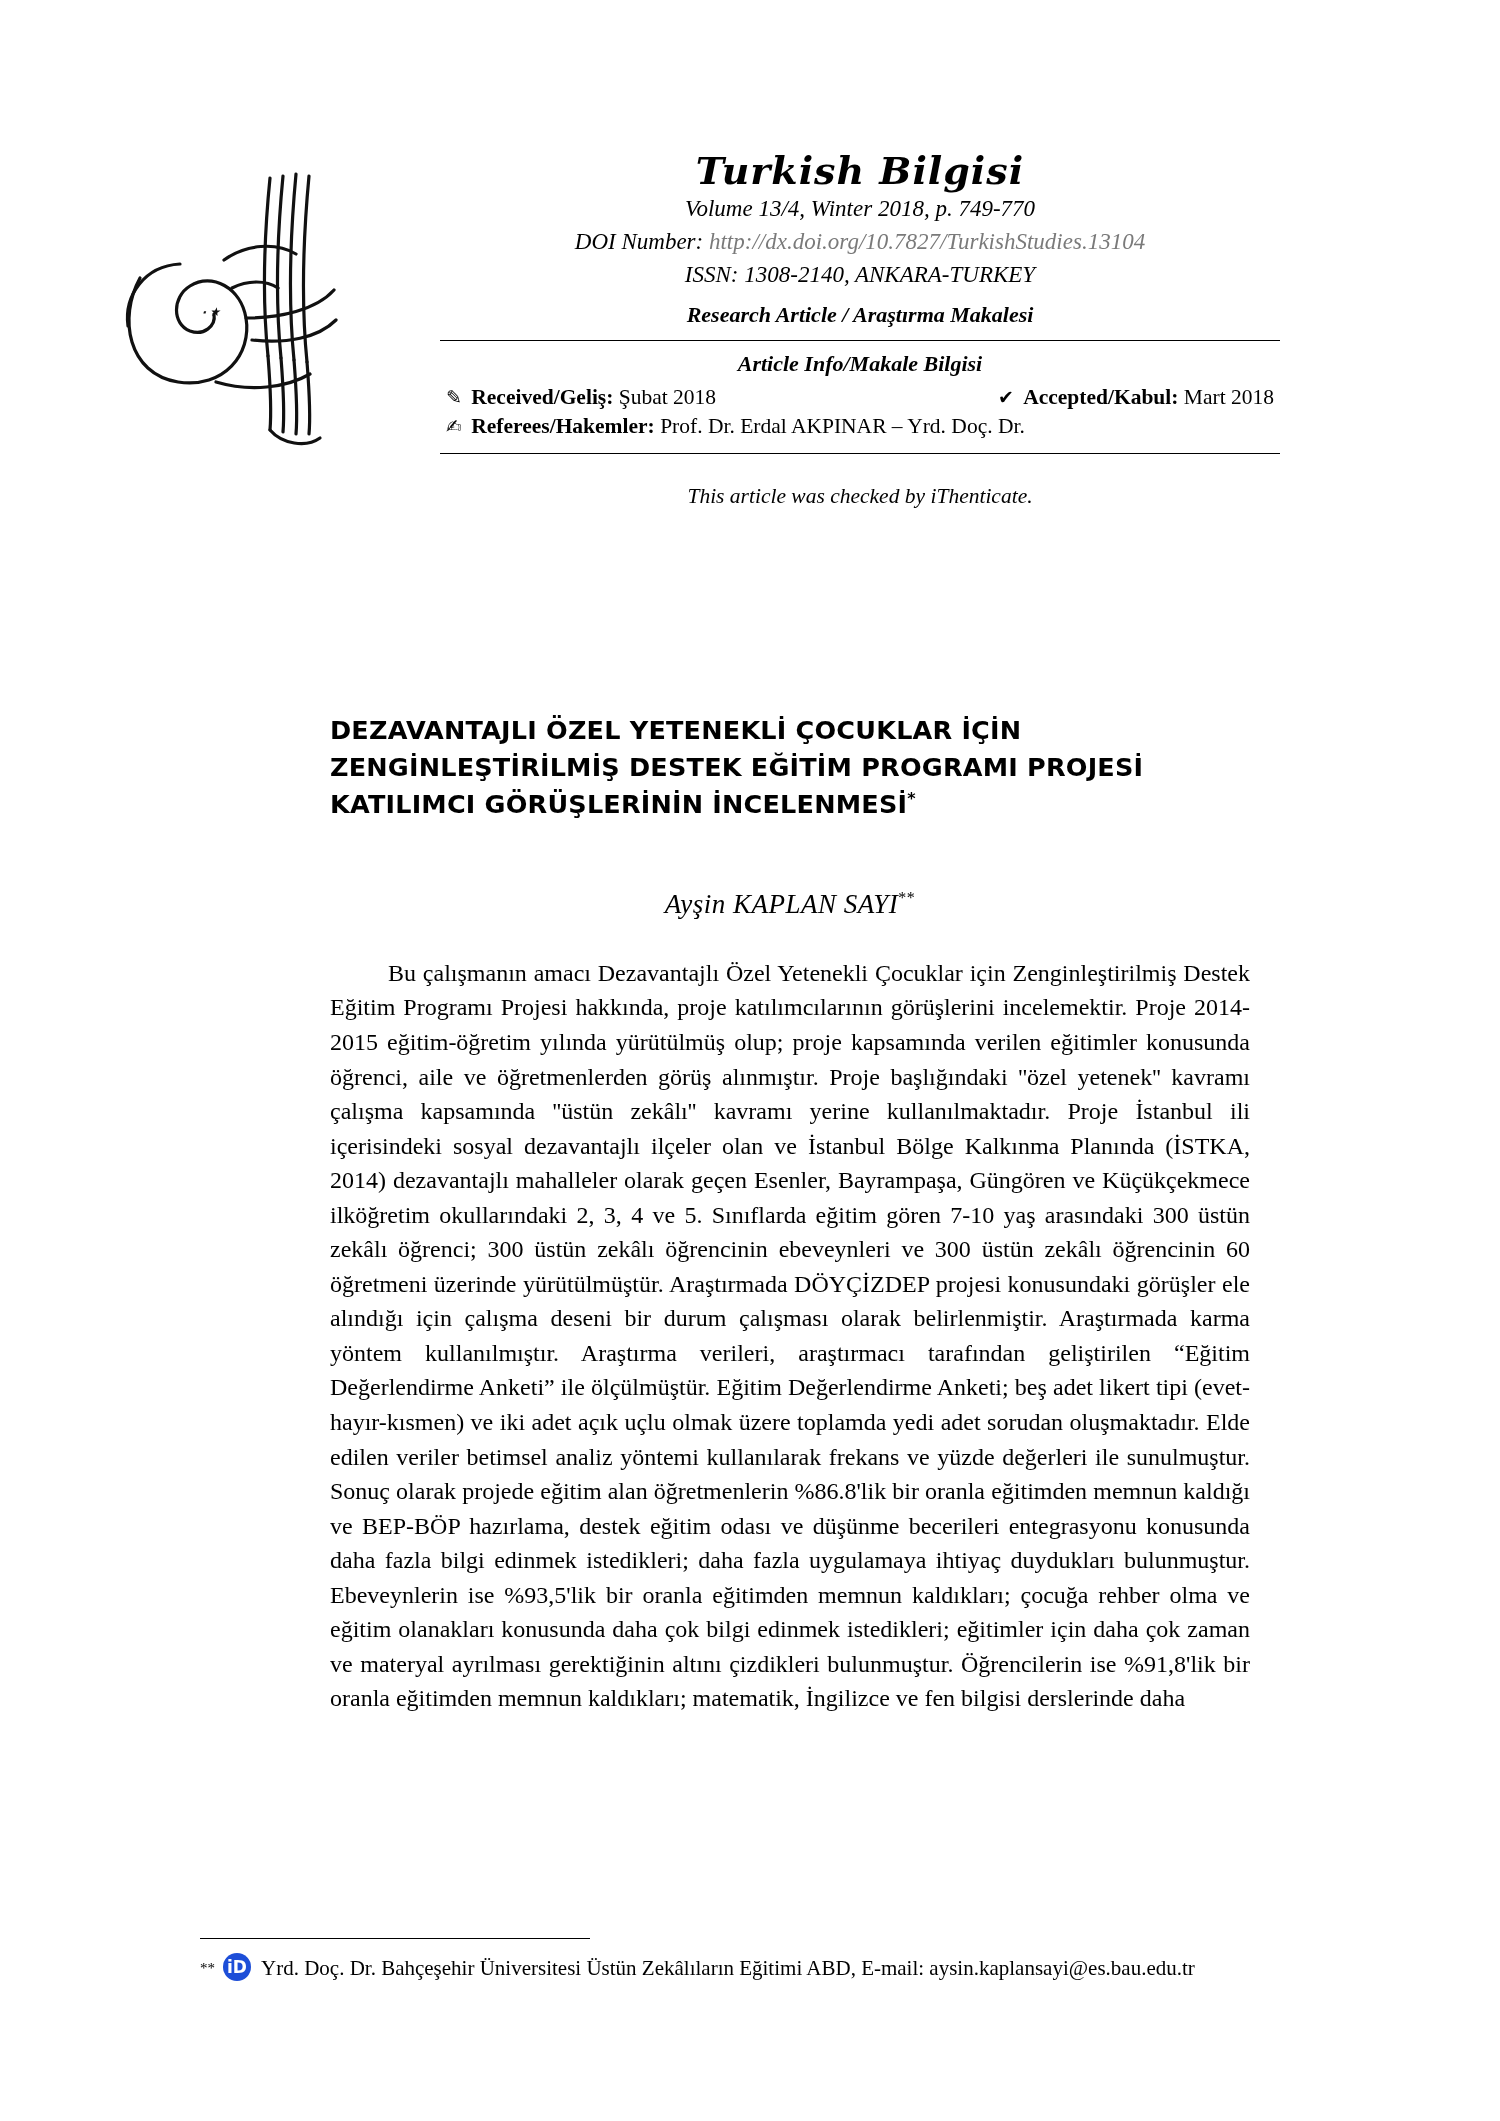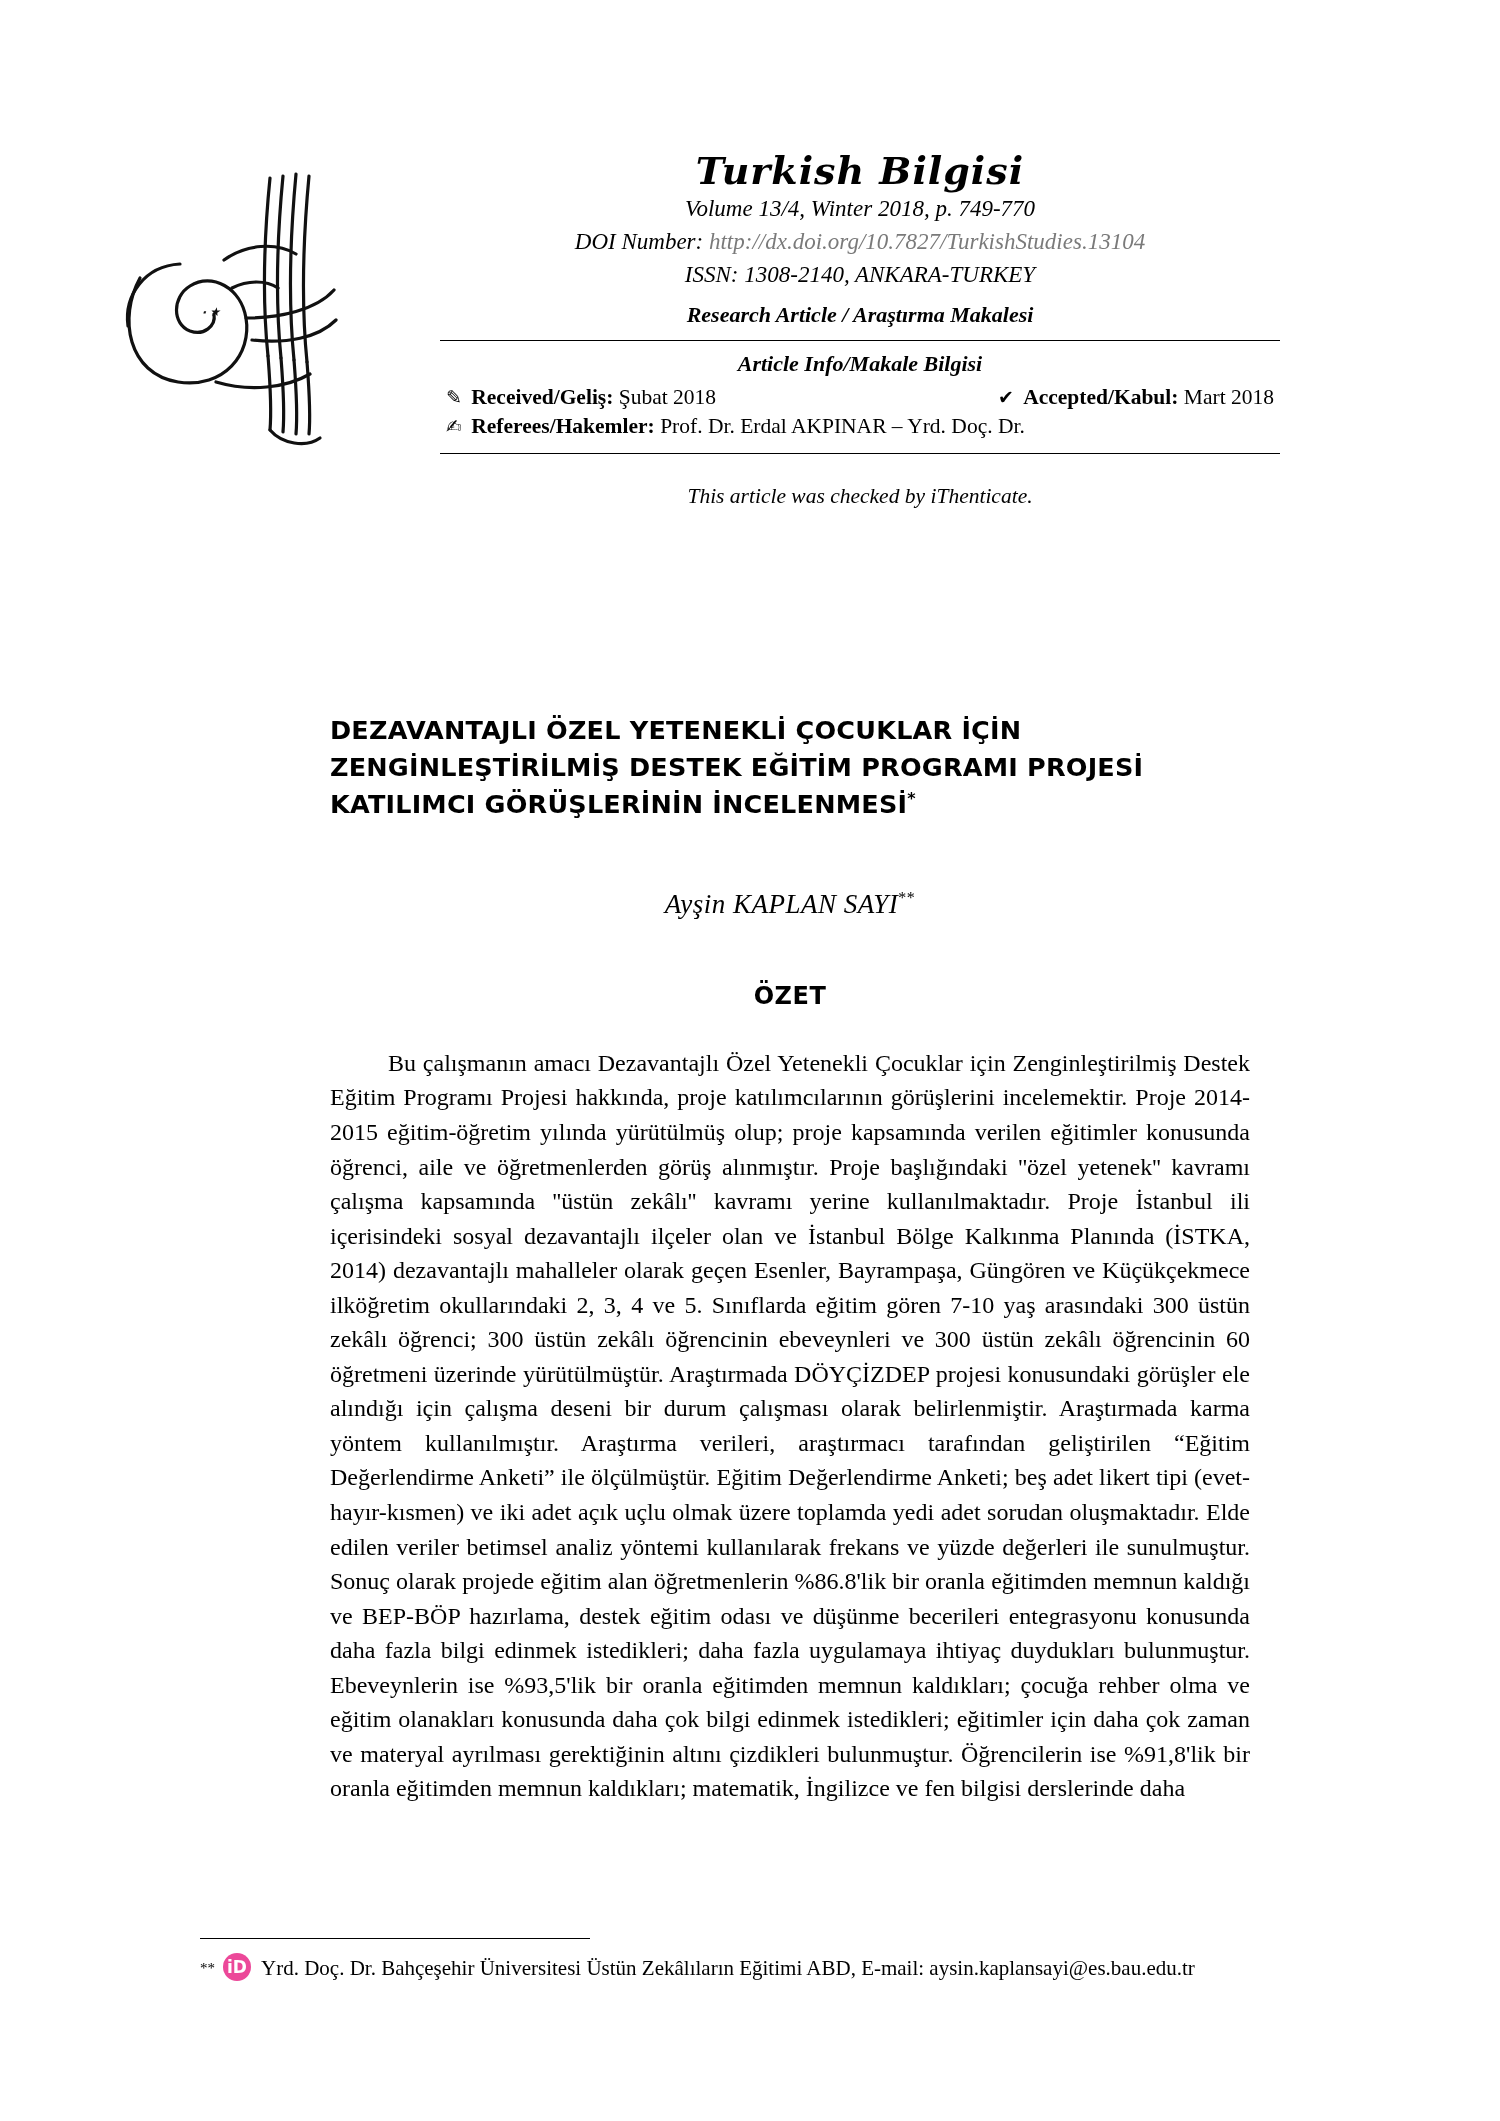--- a/index.html
+++ b/index.html
@@ -173,21 +173,21 @@
   .fn-mark {
     font-size: 15px;
     margin-right: 8px;
     padding-top: 6px;
   }
   .orcid {
     display: inline-block;
     width: 28px;
     height: 28px;
     border-radius: 50%;
-    background: #ec4899;
+    background: #1d4ed8;
     color: #ffffff;
     font-family: "DejaVu Sans", sans-serif;
     font-weight: bold;
     font-size: 17px;
     line-height: 28px;
     text-align: center;
     margin-right: 10px;
     flex: 0 0 auto;
   }
   .fn-text { padding-top: 2px; }
@@ -270,21 +270,20 @@
       <div>ZENGİNLEŞTİRİLMİŞ DESTEK EĞİTİM PROGRAMI PROJESİ</div>
       <div>
         <span>KATILIMCI GÖRÜŞLERİNİN İNCELENMESİ</span><sup>*</sup>
       </div>
     </div>
 
     <div class="author">
       <span>Ayşin KAPLAN SAYI</span><sup>**</sup>
     </div>
 
-    <div class="ozet">ÖZET</div>
 
     <div class="abstract">
       <p class="indent">Bu çalışmanın amacı Dezavantajlı Özel Yetenekli Çocuklar için Zenginleştirilmiş Destek Eğitim Programı Projesi hakkında, proje katılımcılarının görüşlerini incelemektir. Proje 2014-2015 eğitim-öğretim yılında yürütülmüş olup; proje kapsamında verilen eğitimler konusunda öğrenci, aile ve öğretmenlerden görüş alınmıştır. Proje başlığındaki ''özel yetenek'' kavramı çalışma kapsamında ''üstün zekâlı'' kavramı yerine kullanılmaktadır. Proje İstanbul ili içerisindeki sosyal dezavantajlı ilçeler olan ve İstanbul Bölge Kalkınma Planında (İSTKA, 2014) dezavantajlı mahalleler olarak geçen Esenler, Bayrampaşa, Güngören ve Küçükçekmece ilköğretim okullarındaki 2, 3, 4 ve 5. Sınıflarda eğitim gören 7-10 yaş arasındaki 300 üstün zekâlı öğrenci; 300 üstün zekâlı öğrencinin ebeveynleri ve 300 üstün zekâlı öğrencinin 60 öğretmeni üzerinde yürütülmüştür. Araştırmada DÖYÇİZDEP projesi konusundaki görüşler ele alındığı için çalışma deseni bir durum çalışması olarak belirlenmiştir. Araştırmada karma yöntem kullanılmıştır. Araştırma verileri, araştırmacı tarafından geliştirilen “Eğitim Değerlendirme Anketi” ile ölçülmüştür. Eğitim Değerlendirme Anketi; beş adet likert tipi (evet-hayır-kısmen) ve iki adet açık uçlu olmak üzere toplamda yedi adet sorudan oluşmaktadır. Elde edilen veriler betimsel analiz yöntemi kullanılarak frekans ve yüzde değerleri ile sunulmuştur. Sonuç olarak projede eğitim alan öğretmenlerin %86.8'lik bir oranla eğitimden memnun kaldığı ve BEP-BÖP hazırlama, destek eğitim odası ve düşünme becerileri entegrasyonu konusunda daha fazla bilgi edinmek istedikleri; daha fazla uygulamaya ihtiyaç duydukları bulunmuştur. Ebeveynlerin ise %93,5'lik bir oranla eğitimden memnun kaldıkları; çocuğa rehber olma ve eğitim olanakları konusunda daha çok bilgi edinmek istedikleri; eğitimler için daha çok zaman ve materyal ayrılması gerektiğinin altını çizdikleri bulunmuştur.  Öğrencilerin ise %91,8'lik bir oranla eğitimden memnun kaldıkları; matematik, İngilizce ve fen bilgisi derslerinde daha</p>
     </div>
   </div>
 
   <div class="footnote">
     <hr class="fn-rule">
     <div class="fn-body">
       <span class="fn-mark">**</span>

